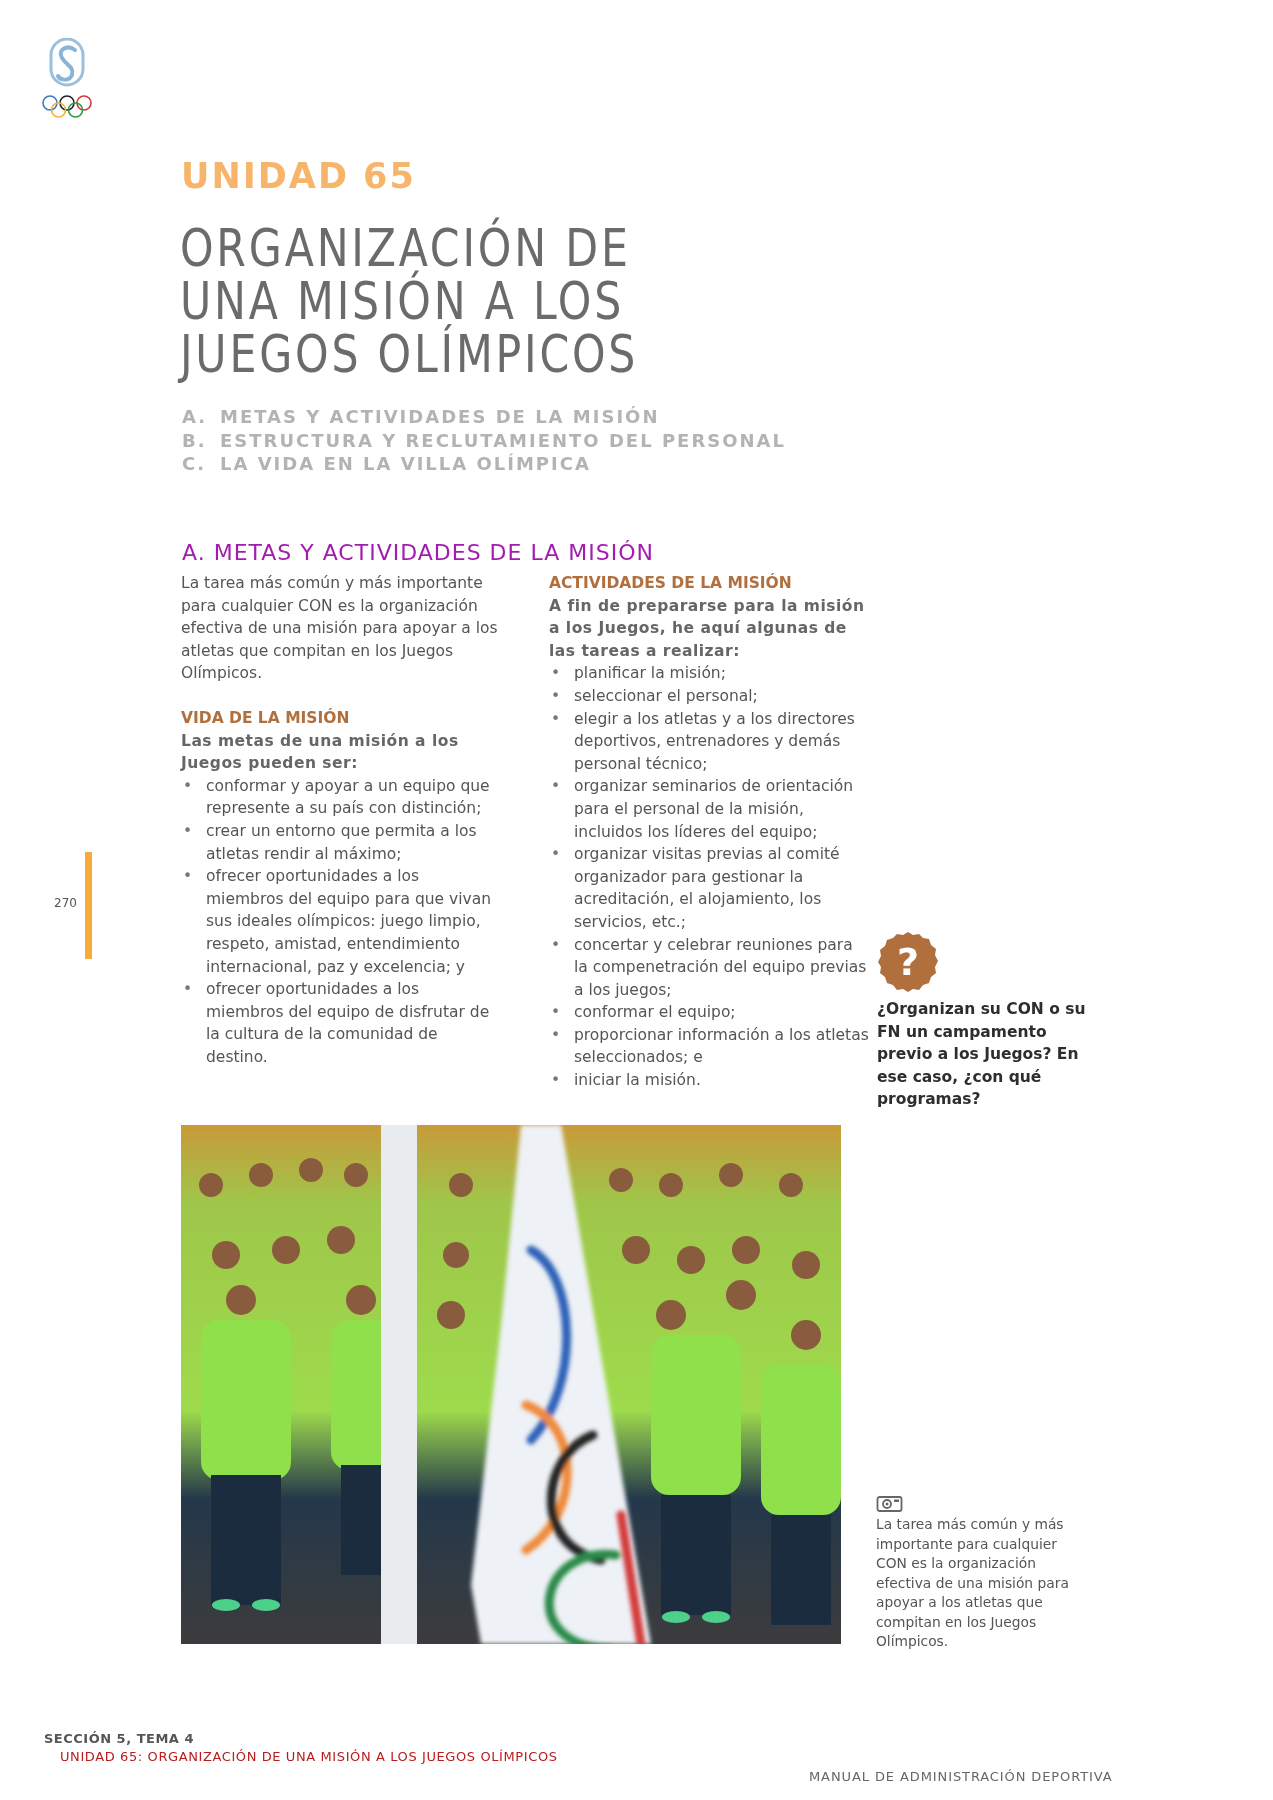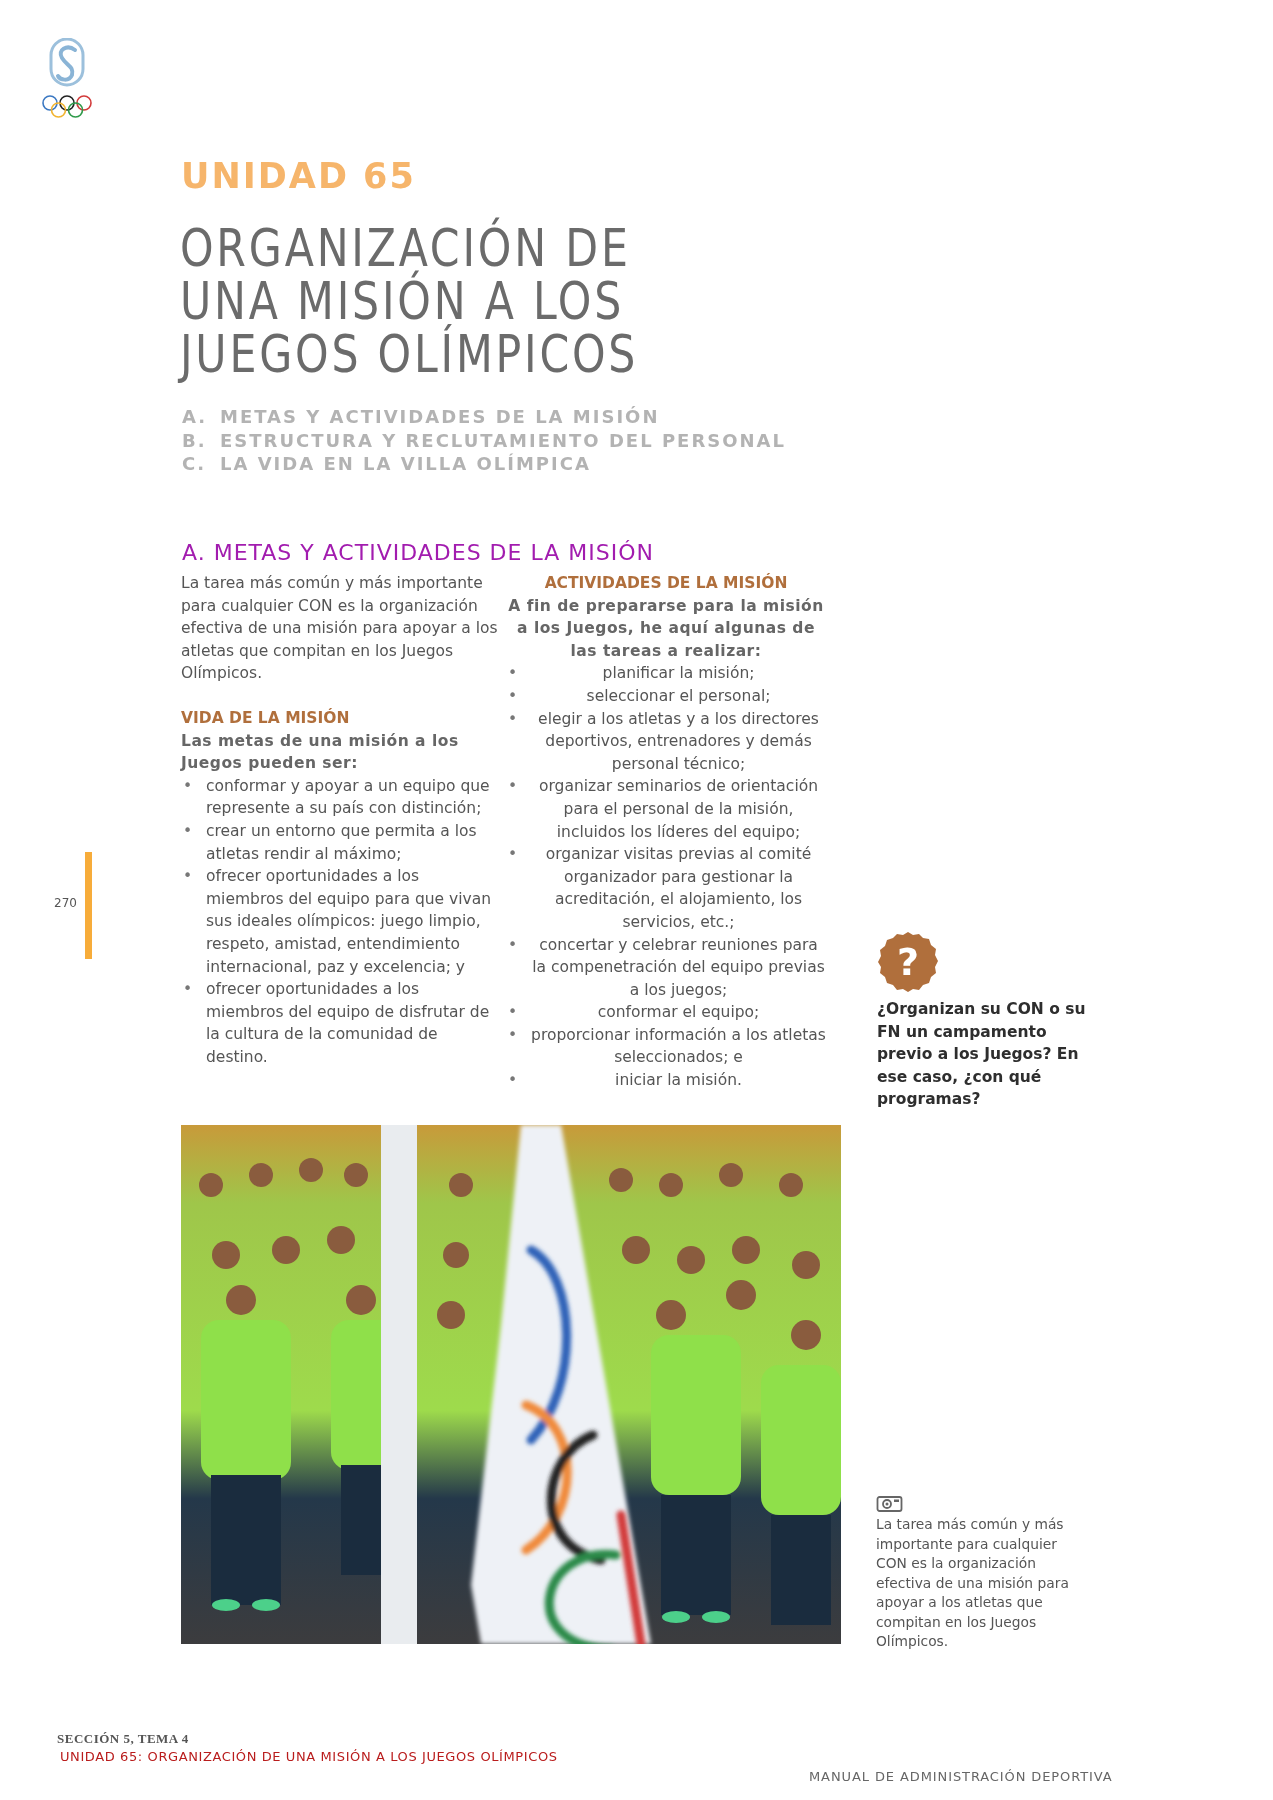--- a/index.html
+++ b/index.html
@@ -15,39 +15,39 @@
     .unit-title div { white-space: nowrap; transform: scaleX(0.93); transform-origin: left; }
 
     .toc { position: absolute; left: 182px; top: 405px; font-size: 18px; font-weight: bold; color: #b3b3b3; letter-spacing: 2px; line-height: 23.5px; }
     .toc-item { display: flex; }
     .toc-letter { width: 38px; }
 
     .section-heading { position: absolute; left: 182px; top: 520px; font-size: 22px; font-weight: normal; color: #a21caf; letter-spacing: 1px; margin-top: 20px; }
 
     .col { position: absolute; font-size: 15.5px; line-height: 22.6px; color: #555555; }
     .col-left { left: 181px; top: 572px; width: 320px; }
-    .col-right { left: 506px; top: 572px; width: 320px; text-align: center; }
+    .col-right { left: 549px; top: 572px; width: 320px; }
 
     .subhead { font-weight: bold; color: #b06f3c; font-size: 15.5px; letter-spacing: 0px; }
     .lead { font-weight: bold; color: #666; letter-spacing: 0.5px; }
     .intro { margin-bottom: 22px; }
 
     ul.bullets { list-style: none; }
     ul.bullets li { position: relative; padding-left: 25px; }
     ul.bullets li::before { content: "•"; position: absolute; left: 2px; top: 0; color: #777; }
 
     .question-badge { position: absolute; left: 877px; top: 931px; width: 62px; height: 62px; }
     .question-text { position: absolute; left: 877px; top: 998px; width: 230px; font-size: 15.5px; line-height: 22.6px; font-weight: bold; color: #2e2e2e; }
 
     .photo { position: absolute; left: 181px; top: 1125px; width: 660px; height: 519px; overflow: hidden; background: #6a7a3a; }
 
     .caption-icon { position: absolute; left: 876px; top: 1493px; width: 27px; height: 20px; }
     .caption-text { position: absolute; left: 876px; top: 1515px; width: 200px; font-size: 13.8px; line-height: 19.5px; color: #555; }
 
-    .footer-section { position: absolute; left: 57px; top: 1731px; font-size: 13px; font-weight: bold; color: #555; letter-spacing: 0.5px; font-family: Liberation Serif, serif; }
+    .footer-section { position: absolute; left: 44px; top: 1731px; font-size: 13px; font-weight: bold; color: #555; letter-spacing: 0.5px; }
     .footer-unit { position: absolute; left: 60px; top: 1749px; font-size: 13px; color: #b91c1c; letter-spacing: 0.6px; }
     .footer-manual { position: absolute; left: 809px; top: 1749px; font-size: 13px; color: #666; letter-spacing: 0.9px; margin-top: 20px; }
   </style>
 </head>
 <body>
 
 <div class="logo">
   <svg width="56" height="85" viewBox="0 0 56 85">
     <rect x="11" y="1" width="32" height="46" rx="16" ry="16" fill="none" stroke="#9cc0dc" stroke-width="3"></rect>
     <path d="M35 12 C 27 6, 17 12, 22 20 C 27 28, 34 28, 32 37 C 29 44, 20 42, 18 38" fill="none" stroke="#8ab4d6" stroke-width="4" stroke-linecap="round"></path>

